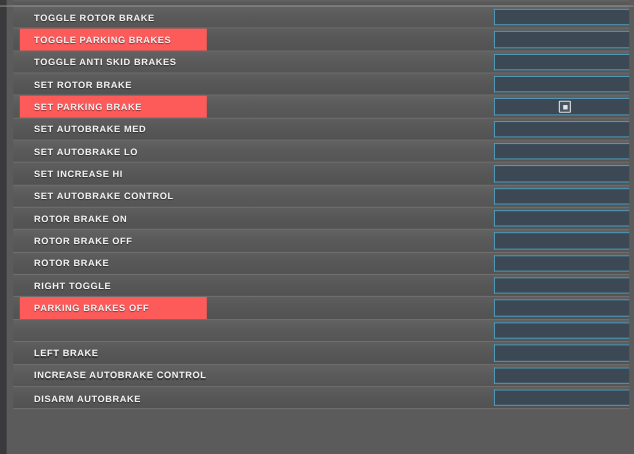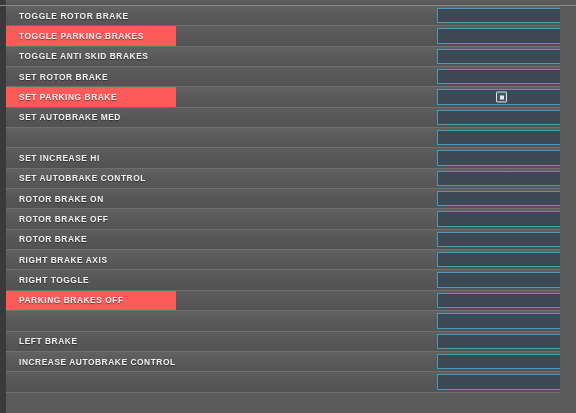--- a/index.html
+++ b/index.html
@@ -30,21 +30,21 @@
     top: 0;
     width: 6px;
     height: 413px;
     background: #3a3a3c;
     z-index: 5;
     pointer-events: none;
   }
 
   .rows {
     position: absolute;
-    left: 0;
+    left: 12px;
     top: 0;
     width: 560px;
   }
 
   .row {
     position: relative;
     height: 20.35px;
     box-sizing: border-box;
     border-bottom: 1px solid #6e6e6e;
     background: linear-gradient(to bottom, #626262 0%, #5a5a5a 45%, #555555 100%);
@@ -165,44 +165,41 @@
         <div class="row-label">SET PARKING BRAKE</div>
         <div class="bind-field" title="keycap">
           <span class="key-glyph"></span>
         </div>
       </div>
       <div class="row alt">
         <div class="row-label">SET AUTOBRAKE MED</div>
         <div class="bind-field" title=""></div>
       </div>
       <div class="row">
+        <div class="row-label">SET AUTOBRAKE LO</div>
         <div class="bind-field" title=""></div>
       </div>
       <div class="row alt">
         <div class="row-label">SET INCREASE HI</div>
         <div class="bind-field" title=""></div>
       </div>
       <div class="row">
         <div class="row-label">SET AUTOBRAKE CONTROL</div>
         <div class="bind-field" title=""></div>
       </div>
       <div class="row alt">
         <div class="row-label">ROTOR BRAKE ON</div>
         <div class="bind-field" title=""></div>
       </div>
       <div class="row">
         <div class="row-label">ROTOR BRAKE OFF</div>
         <div class="bind-field" title=""></div>
       </div>
       <div class="row alt">
         <div class="row-label">ROTOR BRAKE</div>
-        <div class="bind-field" title=""></div>
-      </div>
-      <div class="row">
-        <div class="row-label">RIGHT BRAKE AXIS</div>
         <div class="bind-field" title=""></div>
       </div>
       <div class="row alt">
         <div class="row-label">RIGHT TOGGLE</div>
         <div class="bind-field" title=""></div>
       </div>
       <div class="row alt">
         <div class="row-highlight"></div>
         <div class="row-label">PARKING BRAKES OFF</div>
         <div class="bind-field" title=""></div>
@@ -212,17 +209,18 @@
       </div>
       <div class="row alt">
         <div class="row-label">LEFT BRAKE</div>
         <div class="bind-field" title=""></div>
       </div>
       <div class="row">
         <div class="row-label">INCREASE AUTOBRAKE CONTROL</div>
         <div class="bind-field" title=""></div>
       </div>
       <div class="row alt">
+        <div class="row-label">DISARM AUTOBRAKE</div>
         <div class="bind-field" title=""></div>
       </div>
     </div>
 
 </div>
 
 </body></html>

